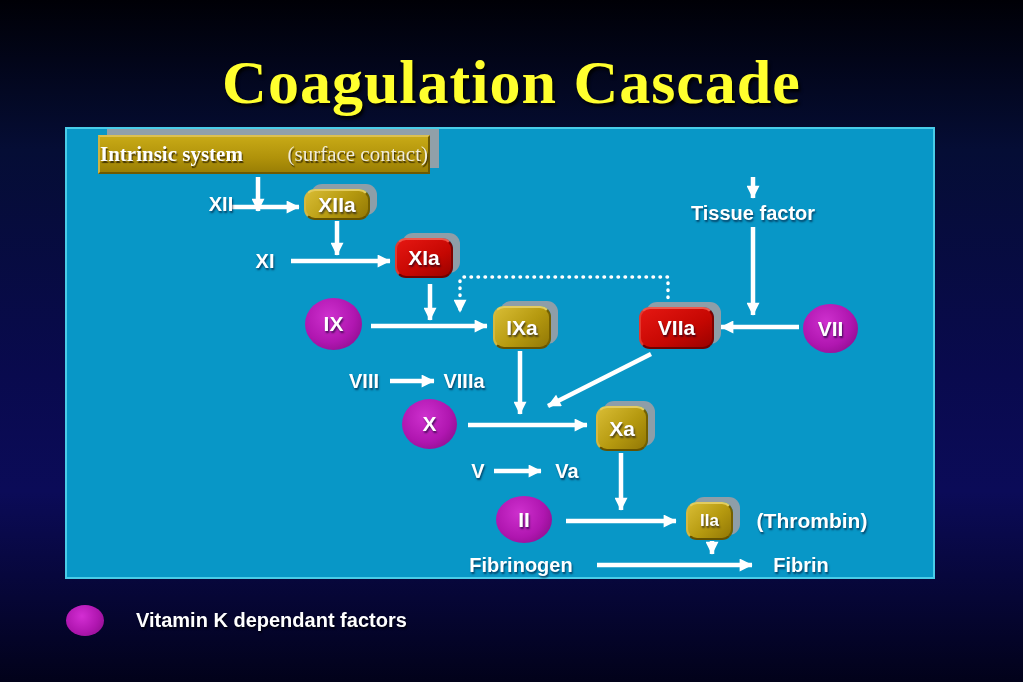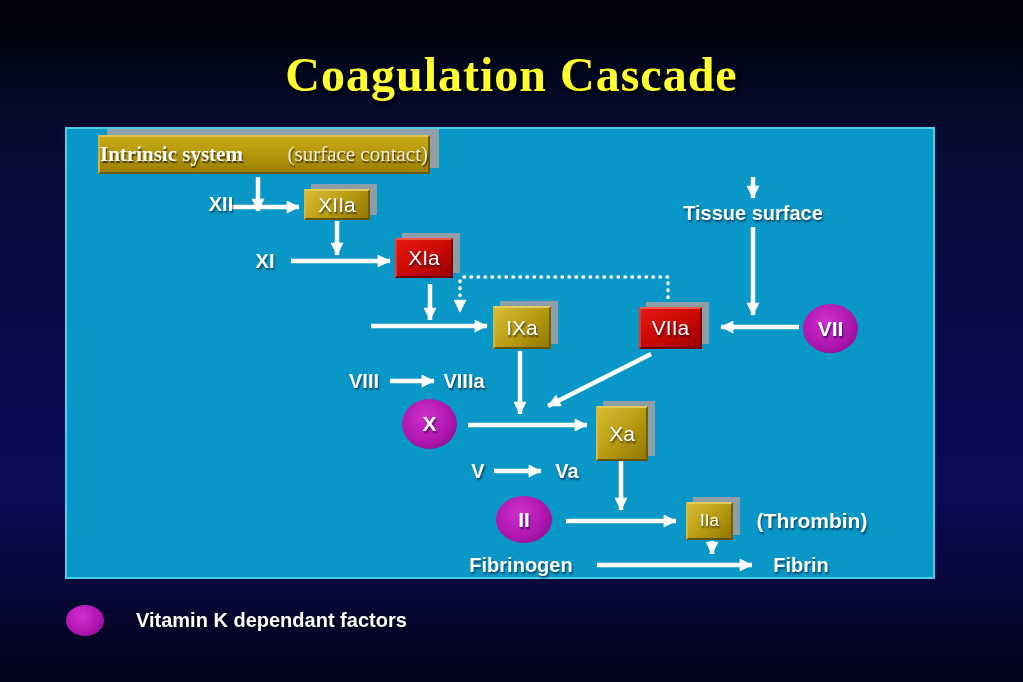--- a/index.html
+++ b/index.html
@@ -7,21 +7,21 @@
     position:relative;
     width:1023px;height:682px;
     overflow:hidden;
     background:linear-gradient(180deg,#000006 0%,#050d35 22%,#090a4e 55%,#0b0b58 72%,#02021a 100%);
     font-family:"Liberation Sans",sans-serif;
   }
   .title{
     position:absolute;left:0;top:47px;width:100%;
     text-align:center;margin:0;
     font-family:"Liberation Serif",serif;
-    font-weight:bold;font-size:48px;letter-spacing:1px;
+    font-weight:bold;font-size:62px;letter-spacing:1px;
     color:#ffff2e;text-shadow:2px 3px 3px rgba(0,0,0,0.9);
   }
   .panel{
     position:absolute;left:65px;top:127px;width:870px;height:452px;
     background:#0897c7;
     border:2px solid #49cce8;
     box-sizing:border-box;
   }
   .arrows{position:absolute;left:0;top:0;width:1023px;height:682px;pointer-events:none;z-index:2;}
   .hdr{
@@ -42,23 +42,24 @@
   .hdr-red{
     left:565px;top:135px;width:338px;font-weight:bold;
     background:linear-gradient(180deg,#e00d06 0%,#c40400 65%,#a50200 100%);
     border-top:2px solid #ef5a4a;border-left:2px solid #df3a30;
     border-bottom:2px solid #730100;border-right:2px solid #730100;
     text-shadow:1px 2px 1px rgba(60,0,0,0.8);
   }
   .nbox{
     position:absolute;z-index:3;box-sizing:border-box;
     display:flex;align-items:center;justify-content:center;
-    color:#fff;font-weight:normal;font-size:21px;
+    color:#fff;font-weight:bold;font-size:21px;
     text-shadow:1px 2px 2px rgba(0,0,30,0.6);
     box-shadow:7px -5px 0 rgba(150,158,166,0.95);
+    border-radius:11px;
   }
   .nbox-gold{
     background:linear-gradient(135deg,#d8bc34 0%,#b5990f 55%,#927806 100%);
     border-top:2px solid #e3cc5e;border-left:2px solid #d4b840;
     border-bottom:2px solid #655200;border-right:2px solid #756000;
   }
   .nbox-red{
     background:linear-gradient(150deg,#e51712 0%,#c50702 60%,#9a0200 100%);
     border-top:2px solid #f0564a;border-left:2px solid #e03a30;
     border-bottom:2px solid #6d0100;border-right:2px solid #7d0200;
@@ -128,32 +129,33 @@
     <span class="light">(surface contact)</span>
   </div>
 
 
   <span class="lbl" style="left:209px;top:204px;margin-left:12px;">XII</span>
   <div class="nbox nbox-gold" style="left:304px;top:189px;width:66px;height:31px;">XIIa</div>
 
   <span class="lbl" style="left:265px;top:261px;">XI</span>
   <div class="nbox nbox-red" style="left:395px;top:238px;width:58px;height:40px;">XIa</div>
 
+  <div class="ell" style="left:305px;top:298px;width:57px;height:52px;">IX</div>
   <div class="nbox nbox-gold" style="left:493px;top:306px;width:58px;height:43px;">IXa</div>
 
-  <div class="nbox nbox-red" style="left:639px;top:307px;width:63px;height:42px;">VIIa</div>
+  <div class="nbox nbox-red" style="left:639px;top:307px;width:75px;height:42px;">VIIa</div>
   <div class="ell" style="left:803px;top:304px;width:55px;height:49px;">VII</div>
 
-  <span class="lbl" style="left:753px;top:213px;">Tissue surface</span>
+  <span class="lbl" style="left:753px;top:213px;">Tissue factor</span>
 
   <span class="lbl" style="left:364px;top:381px;">VIII</span>
   <span class="lbl" style="left:464px;top:381px;">VIIIa</span>
 
   <div class="ell" style="left:402px;top:399px;width:55px;height:50px;">X</div>
-  <div class="nbox nbox-gold" style="left:596px;top:406px;width:52px;height:55px;">Xa</div>
+  <div class="nbox nbox-gold" style="left:596px;top:406px;width:52px;height:45px;">Xa</div>
 
   <span class="lbl" style="left:478px;top:471px;">V</span>
   <span class="lbl" style="left:567px;top:471px;">Va</span>
 
   <div class="ell" style="left:496px;top:496px;width:56px;height:47px;">II</div>
   <div class="nbox nbox-gold" style="left:686px;top:502px;width:47px;height:38px;font-size:17px;">IIa</div>
   <span class="lbl" style="left:812px;top:521px;font-size:21px;text-align:right;">(Thrombin)</span>
 
   <span class="lbl" style="left:521px;top:565px;">Fibrinogen</span>
   <span class="lbl" style="left:801px;top:565px;">Fibrin</span>

